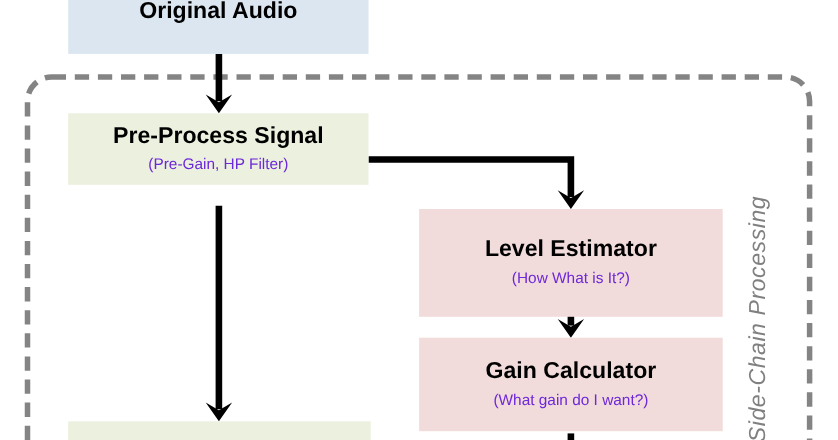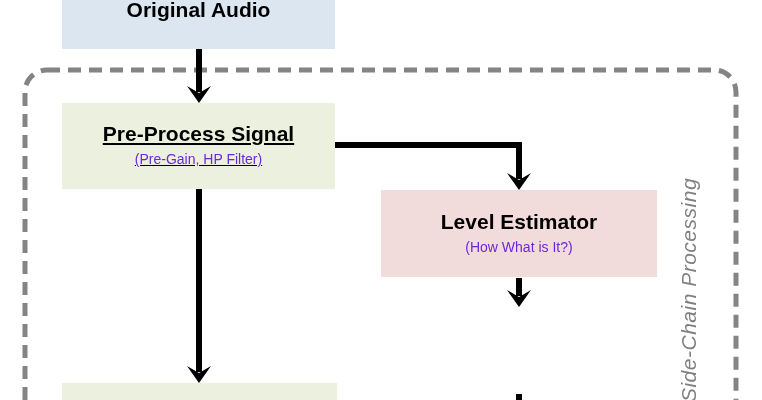--- a/index.html
+++ b/index.html
@@ -40,22 +40,22 @@
     font-size: 14px;
     line-height: 25px;
     color: #6d28d9;
     white-space: nowrap;
   }
   .box-blue  { background: #dce6f1; }
   .box-green { background: #ebf1de; }
   .box-pink  { background: #f2dcdb; }
 
   .node-original-audio { left: 62px;  top: -31px; width: 273px; height: 80px; }
-  .node-pre-process    { left: 62px;  top: 103px; width: 273px; height: 86px; text-decoration: underline; }
-  .node-level-estimator{ left: 381px; top: 190px; width: 276px; height: 87px; }
+  .node-pre-process    { left: 62px;  top: 103px; width: 273px; height: 65px; }
+  .node-level-estimator{ left: 381px; top: 190px; width: 276px; height: 98px; }
   .node-gain-calculator{ left: 381px; top: 307px; width: 276px; height: 85px; }
   .node-output         { left: 62px;  top: 383px; width: 275px; height: 27px; }
 
   .boundary-label {
     position: absolute;
     left: 358px;
     top: 56px;
     padding: 0 10px;
     background: #ffffff;
     color: #7f7f7f;
@@ -118,20 +118,24 @@
   <div class="box box-green node-pre-process">
     <div class="title">Pre-Process Signal</div>
     <div class="subtitle">(Pre-Gain, HP Filter)</div>
   </div>
 
   <div class="box box-pink node-level-estimator">
     <div class="title">Level Estimator</div>
     <div class="subtitle">(How What is It?)</div>
   </div>
 
+  <div class="box box-pink node-gain-calculator">
+    <div class="title">Gain Calculator</div>
+    <div class="subtitle">(What gain do I want?)</div>
+  </div>
 
   <div class="box box-green node-output">
     <div class="title"></div>
   </div>
 
 
   <div class="side-chain-label">Side-Chain Processing</div>
 
 </div>
 

